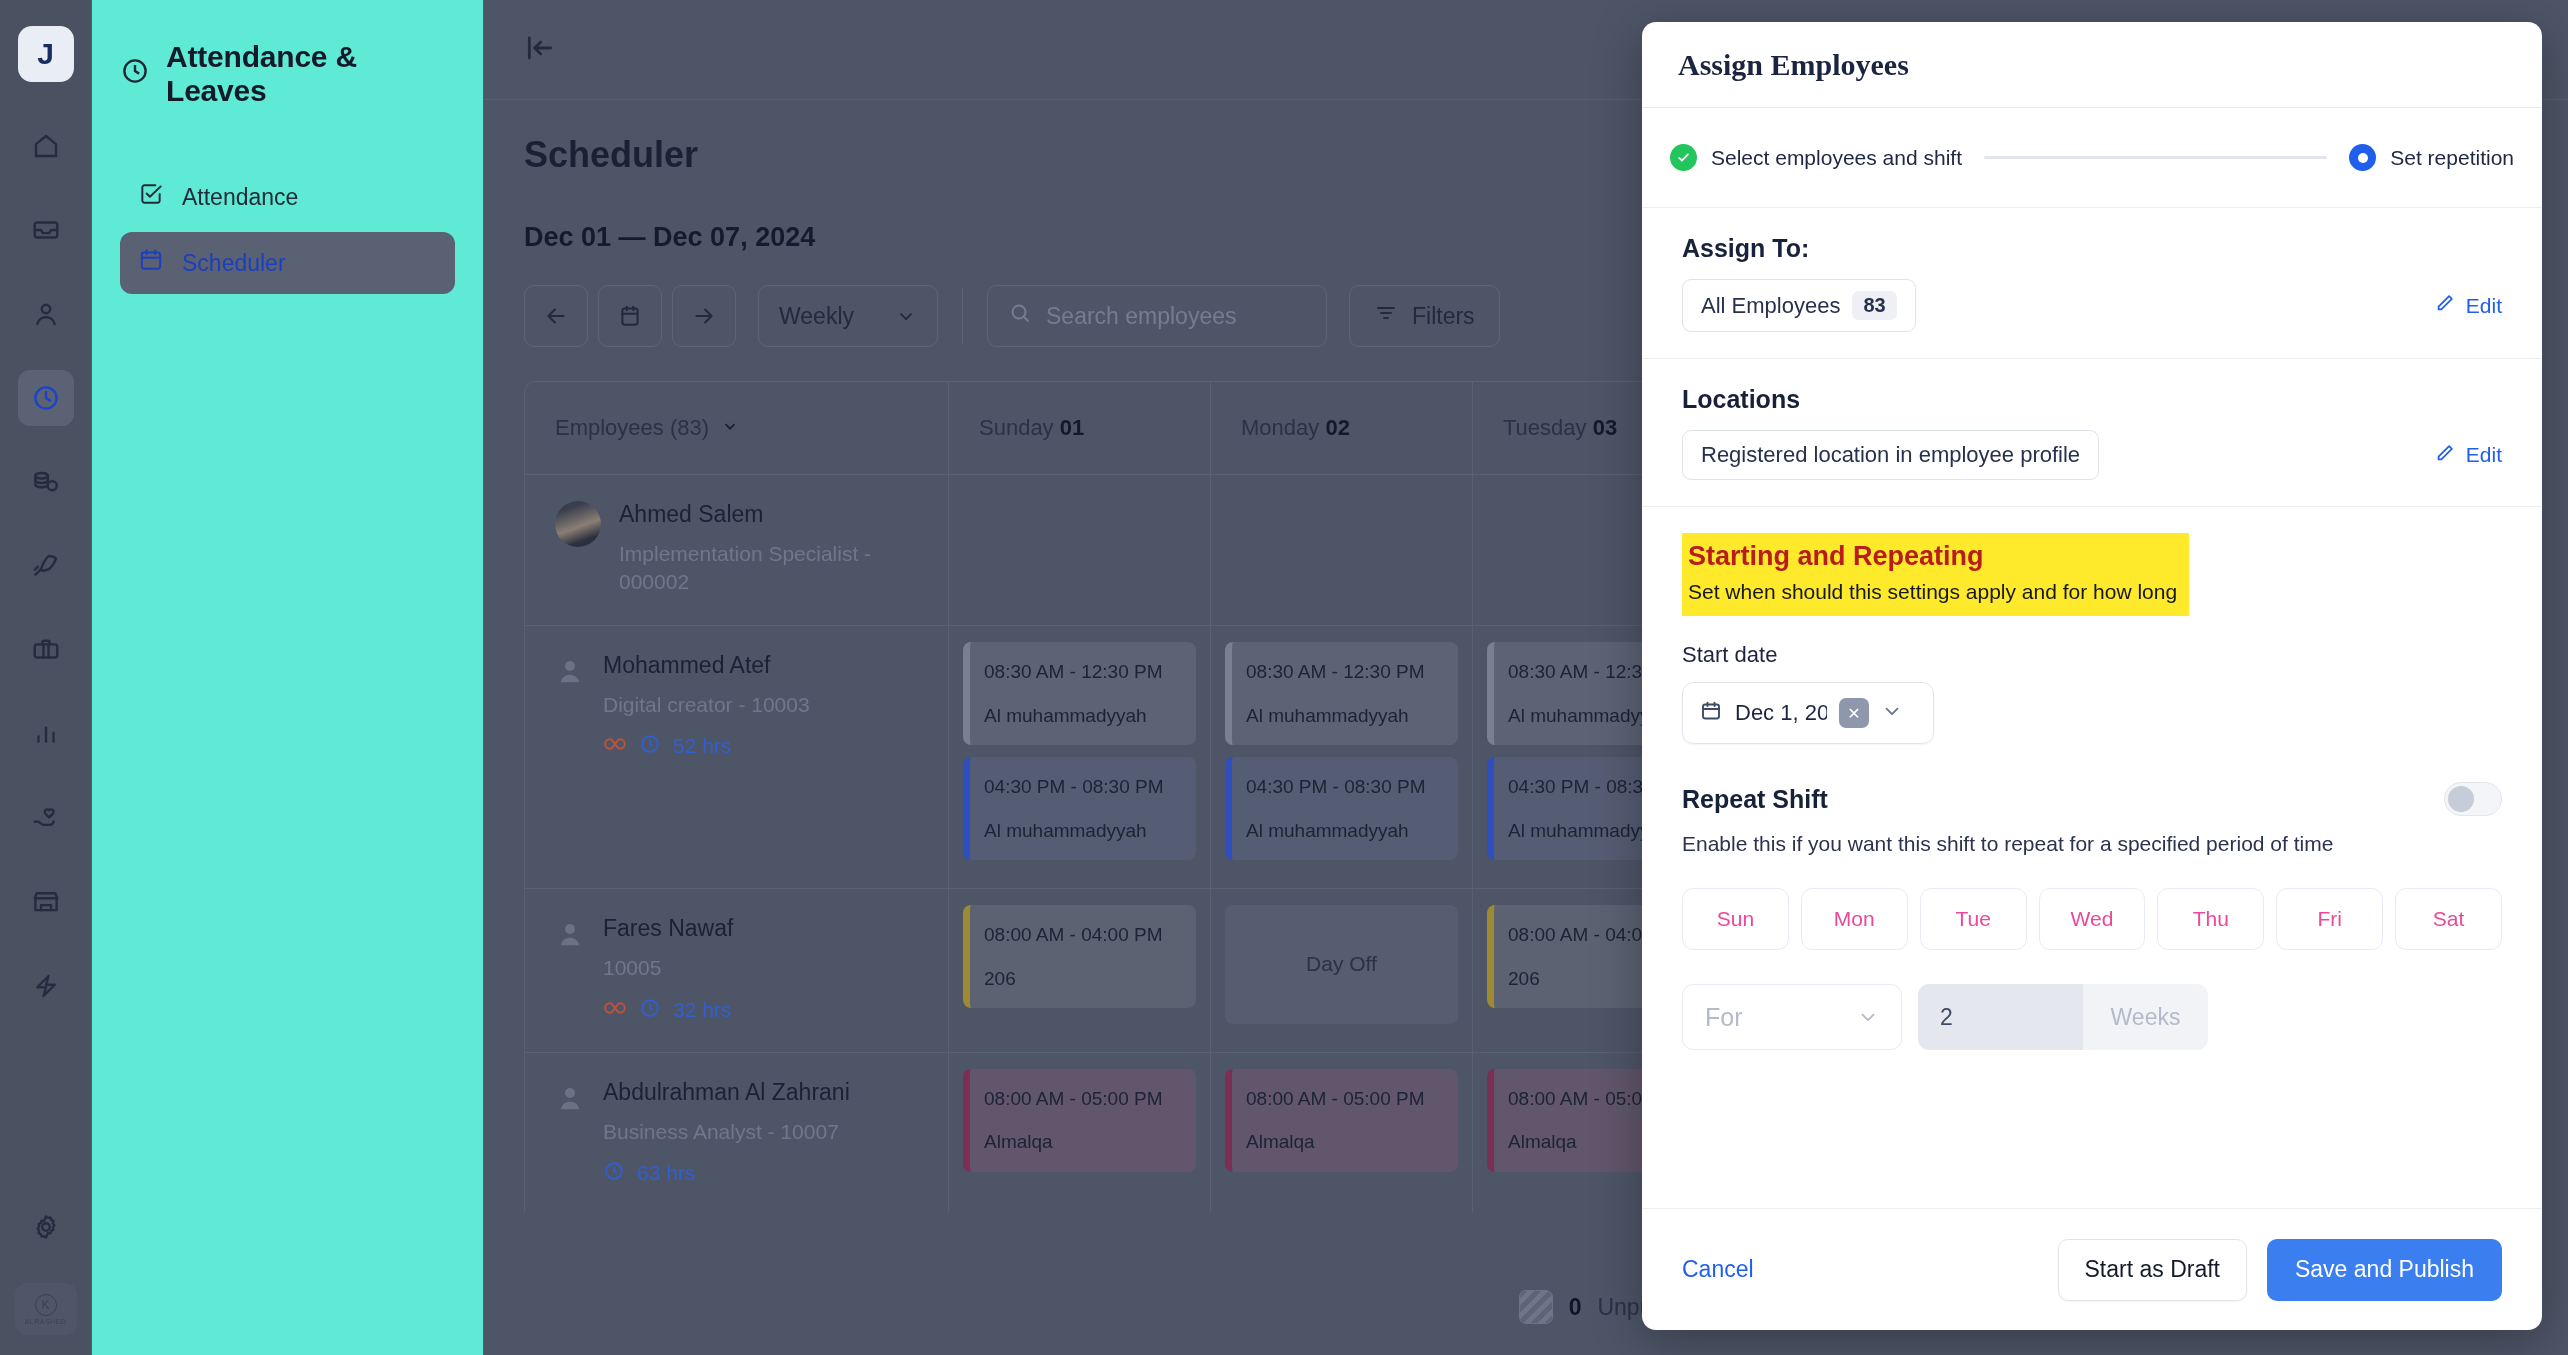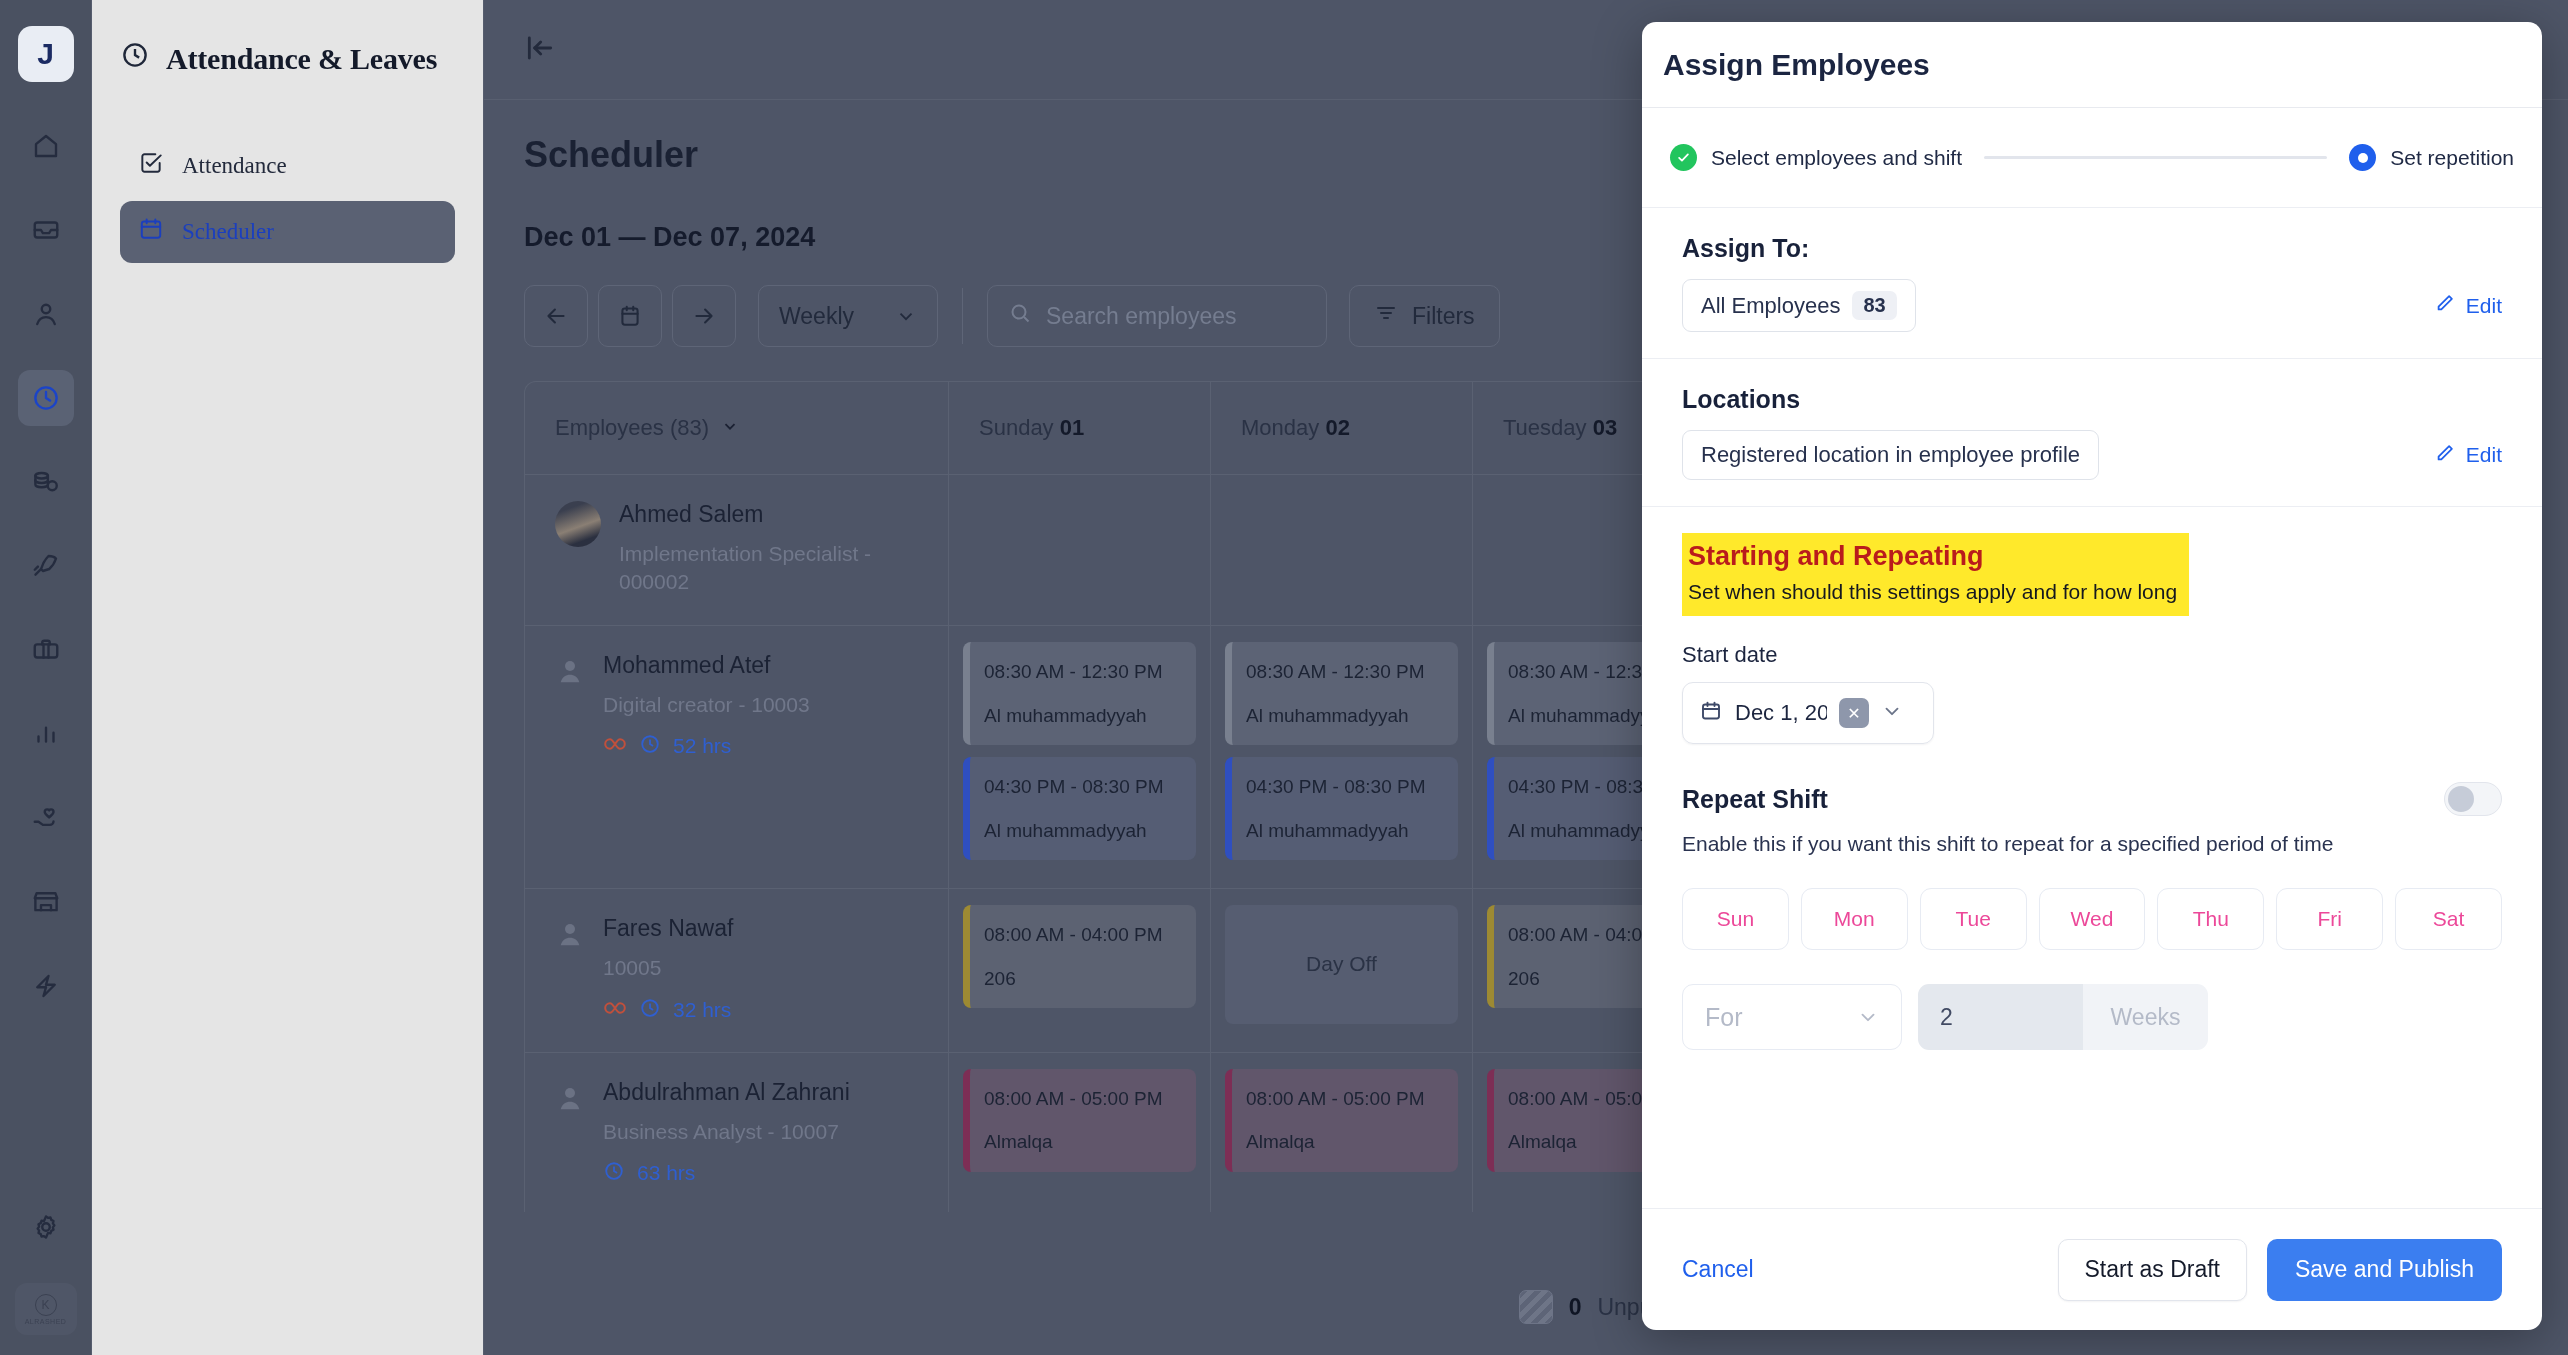--- a/index.html
+++ b/index.html
@@ -42,23 +42,22 @@
     display: flex; flex-direction: column; align-items: center; justify-content: center;
     margin-bottom: 20px; opacity: .55;
   }
   .rail-brand .bm { width: 22px; height: 22px; border-radius: 50%; border: 1.6px solid #2e3446;
                     display:flex;align-items:center;justify-content:center;font-size:12px;color:#2e3446;}
   .rail-brand .bt { font-size: 7px; color: #2e3446; letter-spacing: .5px; margin-top: 2px; }
 
   
   .nav-col {
     width: 392px; flex: 0 0 392px;
-    background: #e5e5e5; border-right: 1px solid #565d6e;
+    background: #5eead4; border-right: 1px solid #565d6e;
     padding: 40px 28px 0 28px;
-    font-family: Liberation Serif, serif;
   }
   .nav-title { display: flex; align-items: center; gap: 16px; margin-bottom: 58px; }
   .nav-title svg { width: 30px; height: 30px; stroke: #1f2739; stroke-width: 1.9; fill: none; }
   .nav-title span { font-size: 30px; font-weight: 700; color: #141a2a; letter-spacing: -.2px; }
   .nav-item {
     display: flex; align-items: center; gap: 18px;
     height: 62px; padding: 0 18px; border-radius: 12px; margin-bottom: 4px;
     color: #232a3c; font-size: 23px;
   }
   .nav-item svg { width: 26px; height: 26px; stroke: #232a3c; stroke-width: 1.8; fill: none;
@@ -159,22 +158,22 @@
                color: #7b8294; pointer-events: none; }
   .watermark .w1 { font-size: 32px; }
   .watermark .w2 { font-size: 20px; margin-top: 8px; }
 
   
   .modal {
     position: absolute; top: 22px; left: 1642px; width: 900px; height: 1308px;
     background: #ffffff; border-radius: 14px; display: flex; flex-direction: column;
     box-shadow: 0 10px 50px rgba(0,0,0,.30); overflow: hidden;
   }
-  .modal-head { height: 86px; display:flex; align-items:center; padding: 0 21px;
-                border-bottom: 1px solid #e8eaef; }
+  .modal-head { height: 86px; display:flex; align-items:center; padding: 0 36px;
+                border-bottom: 1px solid #e8eaef; font-family: Liberation Serif, serif; }
   .modal-title { font-size: 30px; font-weight: 700; color: #1b2541; }
 
   .stepper { display:flex; align-items:center; padding: 36px 28px; border-bottom: 1px solid #eceef3; }
   .step { display:flex; align-items:center; gap: 14px; font-size: 21px; color: #202a45; white-space: nowrap; }
   .step-dot-done { width: 27px; height: 27px; border-radius: 50%; background: #22c55e;
                    display:flex; align-items:center; justify-content:center; }
   .step-dot-done svg { width: 15px; height: 15px; stroke: #fff; stroke-width: 2.8; fill:none;
                        stroke-linecap: round; stroke-linejoin: round;}
   .step-dot-active { width: 27px; height: 27px; border-radius: 50%; background: #1f5fec;
                      display:flex; align-items:center; justify-content:center; }

